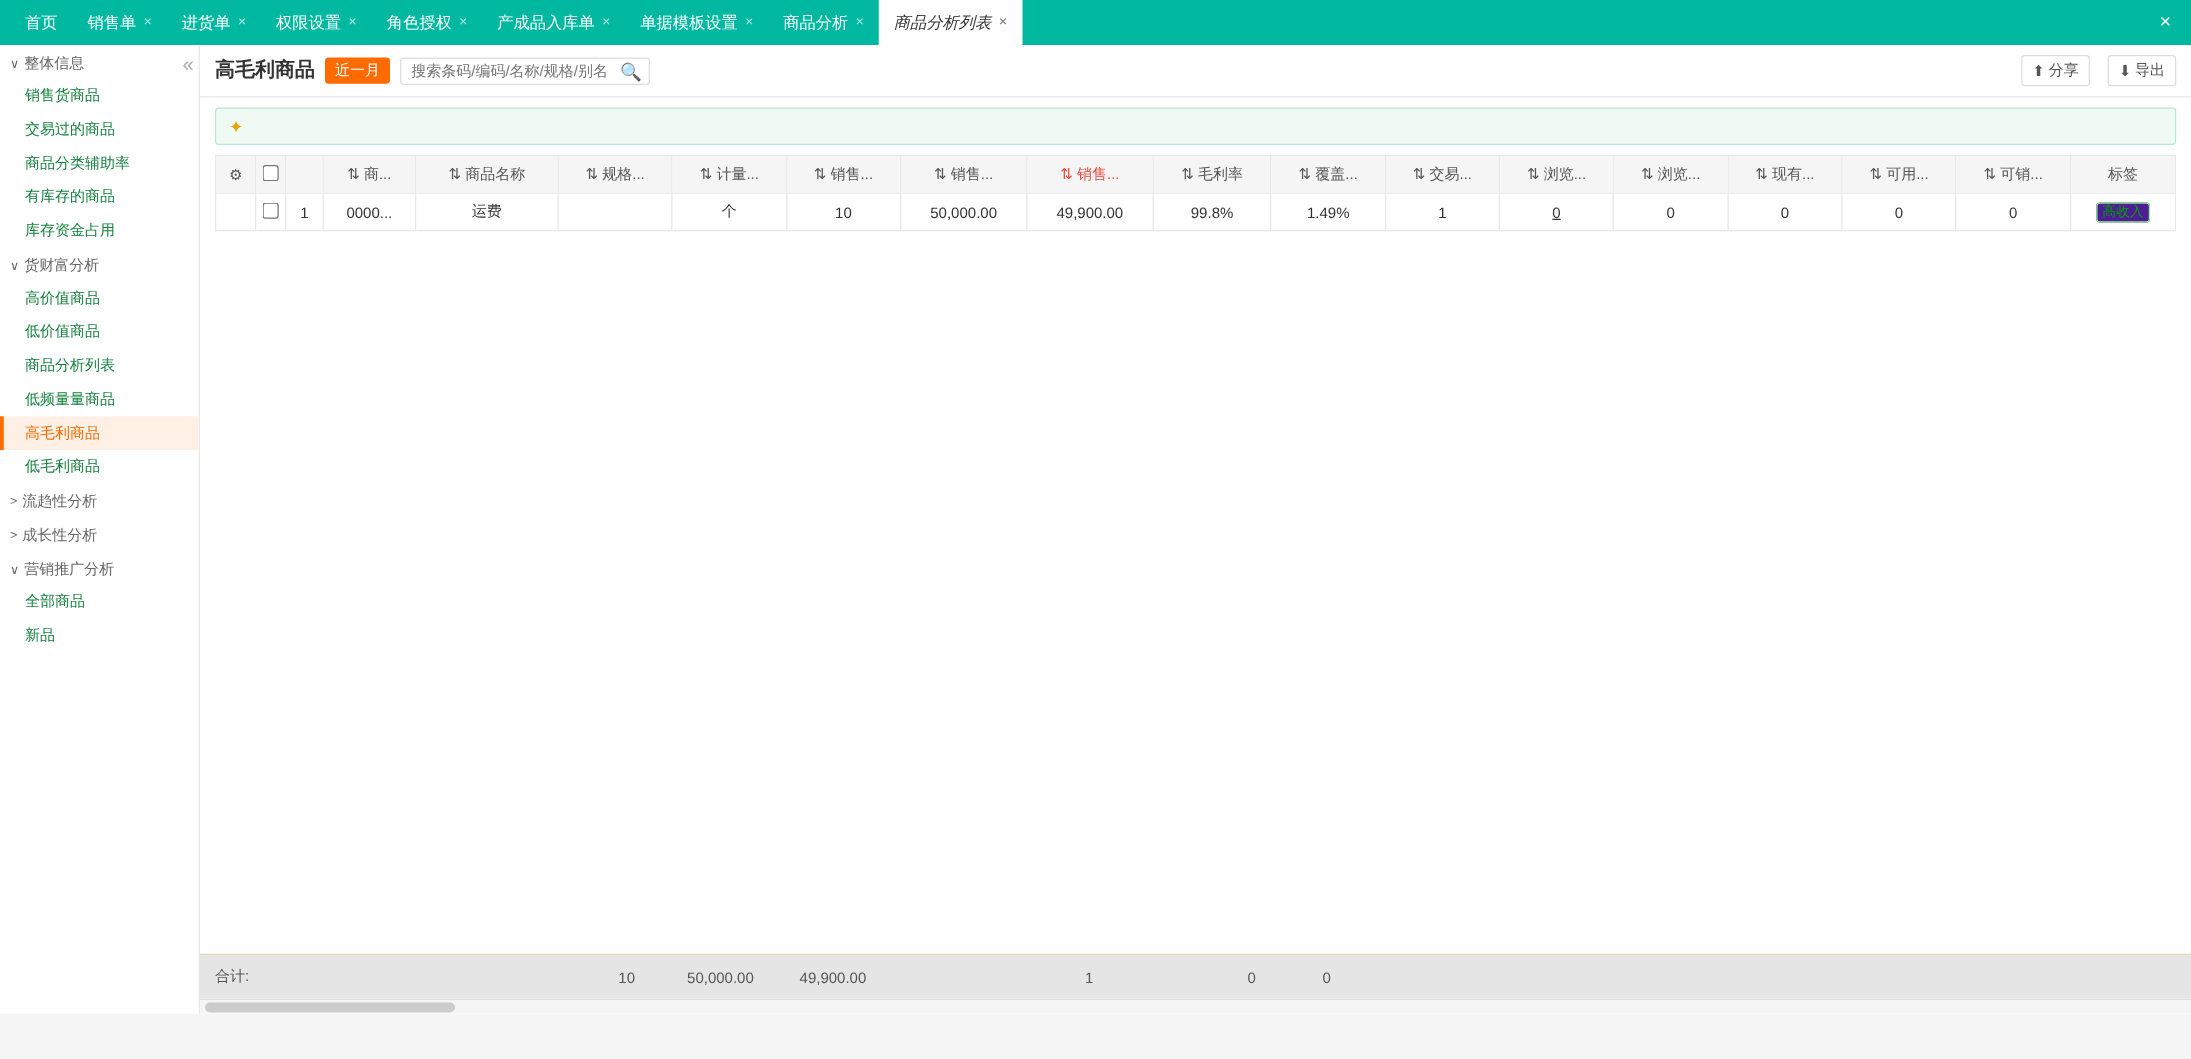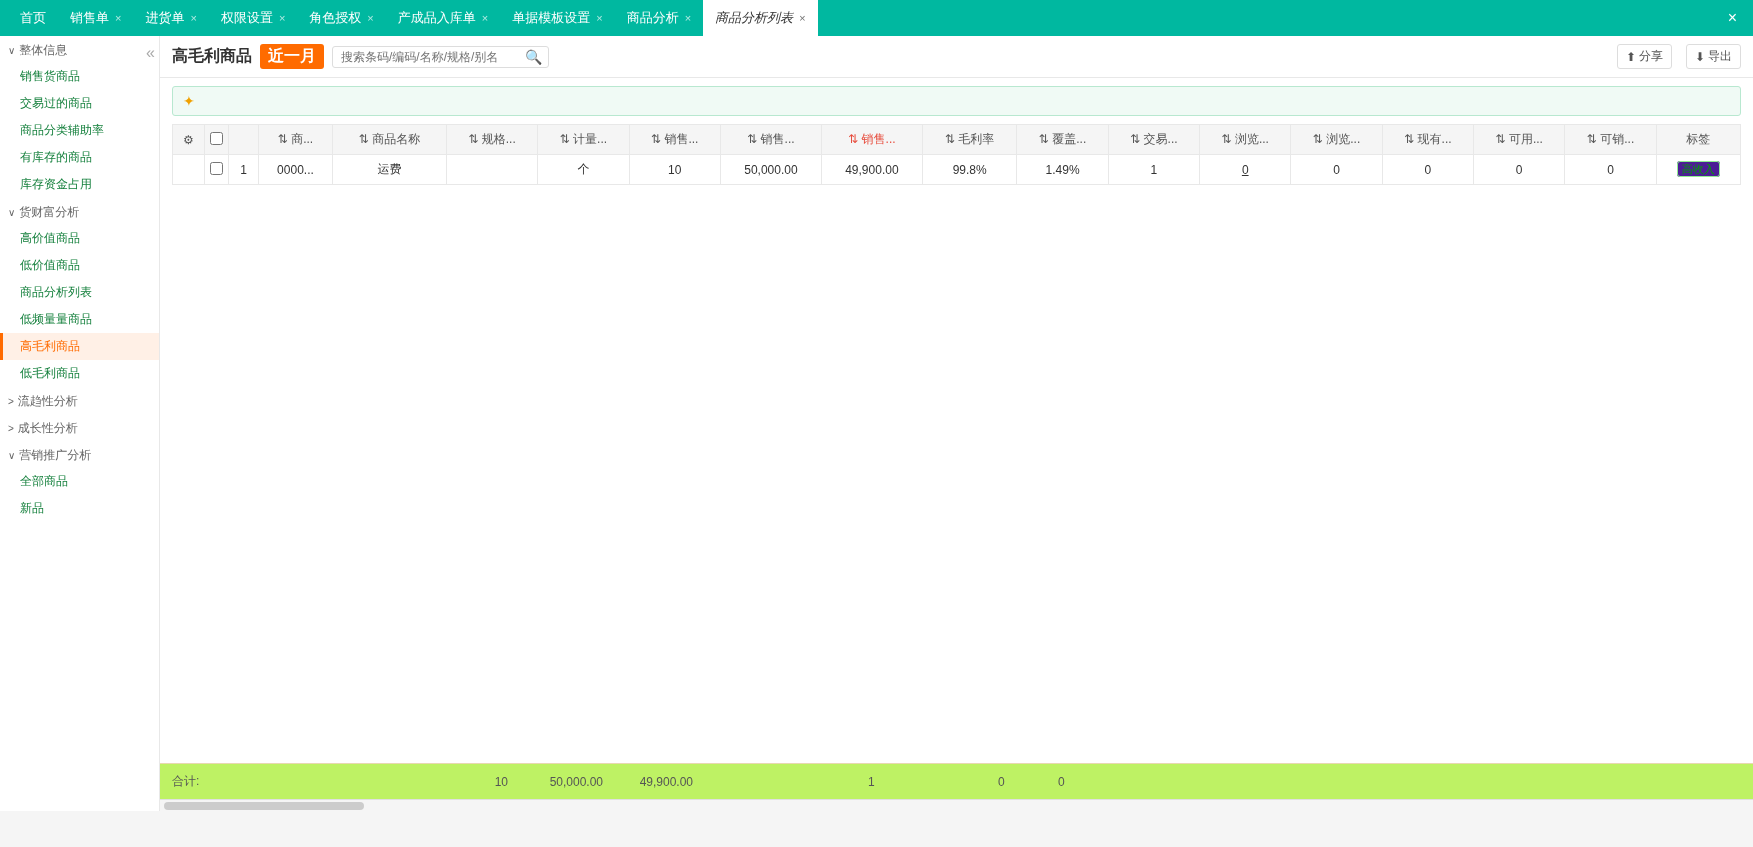--- a/index.html
+++ b/index.html
@@ -112,30 +112,29 @@
       font-size: 16px;
       font-weight: bold;
       color: #333;
     }
     .time-filter-btn {
       background: #ff6b00;
       color: white;
       border: none;
       border-radius: 3px;
       padding: 2px 8px;
-      font-size: 16px;
-      cursor: pointer;
-      font-weight: bold;
+      font-size: 12px;
+      cursor: pointer;
     }
     .search-input {
       border: 1px solid #ddd;
       border-radius: 3px;
       padding: 3px 24px 3px 8px;
       font-size: 12px;
-      width: 217px;
+      width: 200px;
       outline: none;
       color: #999;
     }
     .search-icon-btn {
       background: none;
       border: none;
       cursor: pointer;
       color: #888;
       margin-left: -24px;
       font-size: 14px;
@@ -204,21 +203,21 @@
       border: 1px solid #90ee90;
       border-radius: 3px;
       padding: 1px 4px;
       font-size: 11px;
     }
     .underline-link { text-decoration: underline; cursor: pointer; color: #333; }
 
     
     .footer-bar {
       height: 36px;
-      background: #bef264;
+      background: #e5e5e5;
       border-top: 1px solid #e8d8b0;
       display: flex;
       align-items: center;
       padding: 0 12px;
       font-size: 12px;
       color: #555;
     }
     .footer-bar .total-label { margin-right: 12px; }
     .footer-cells {
       display: flex;

